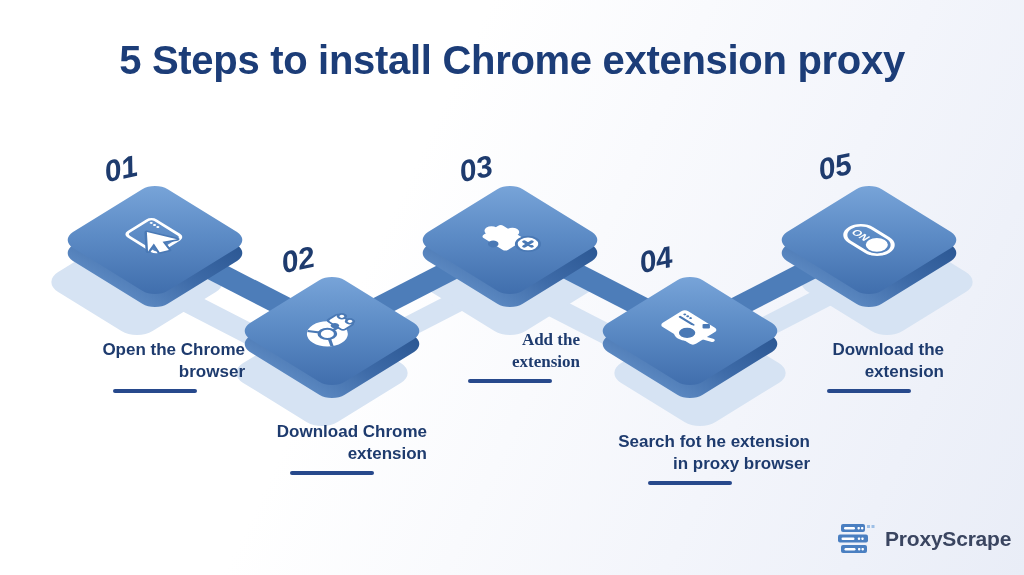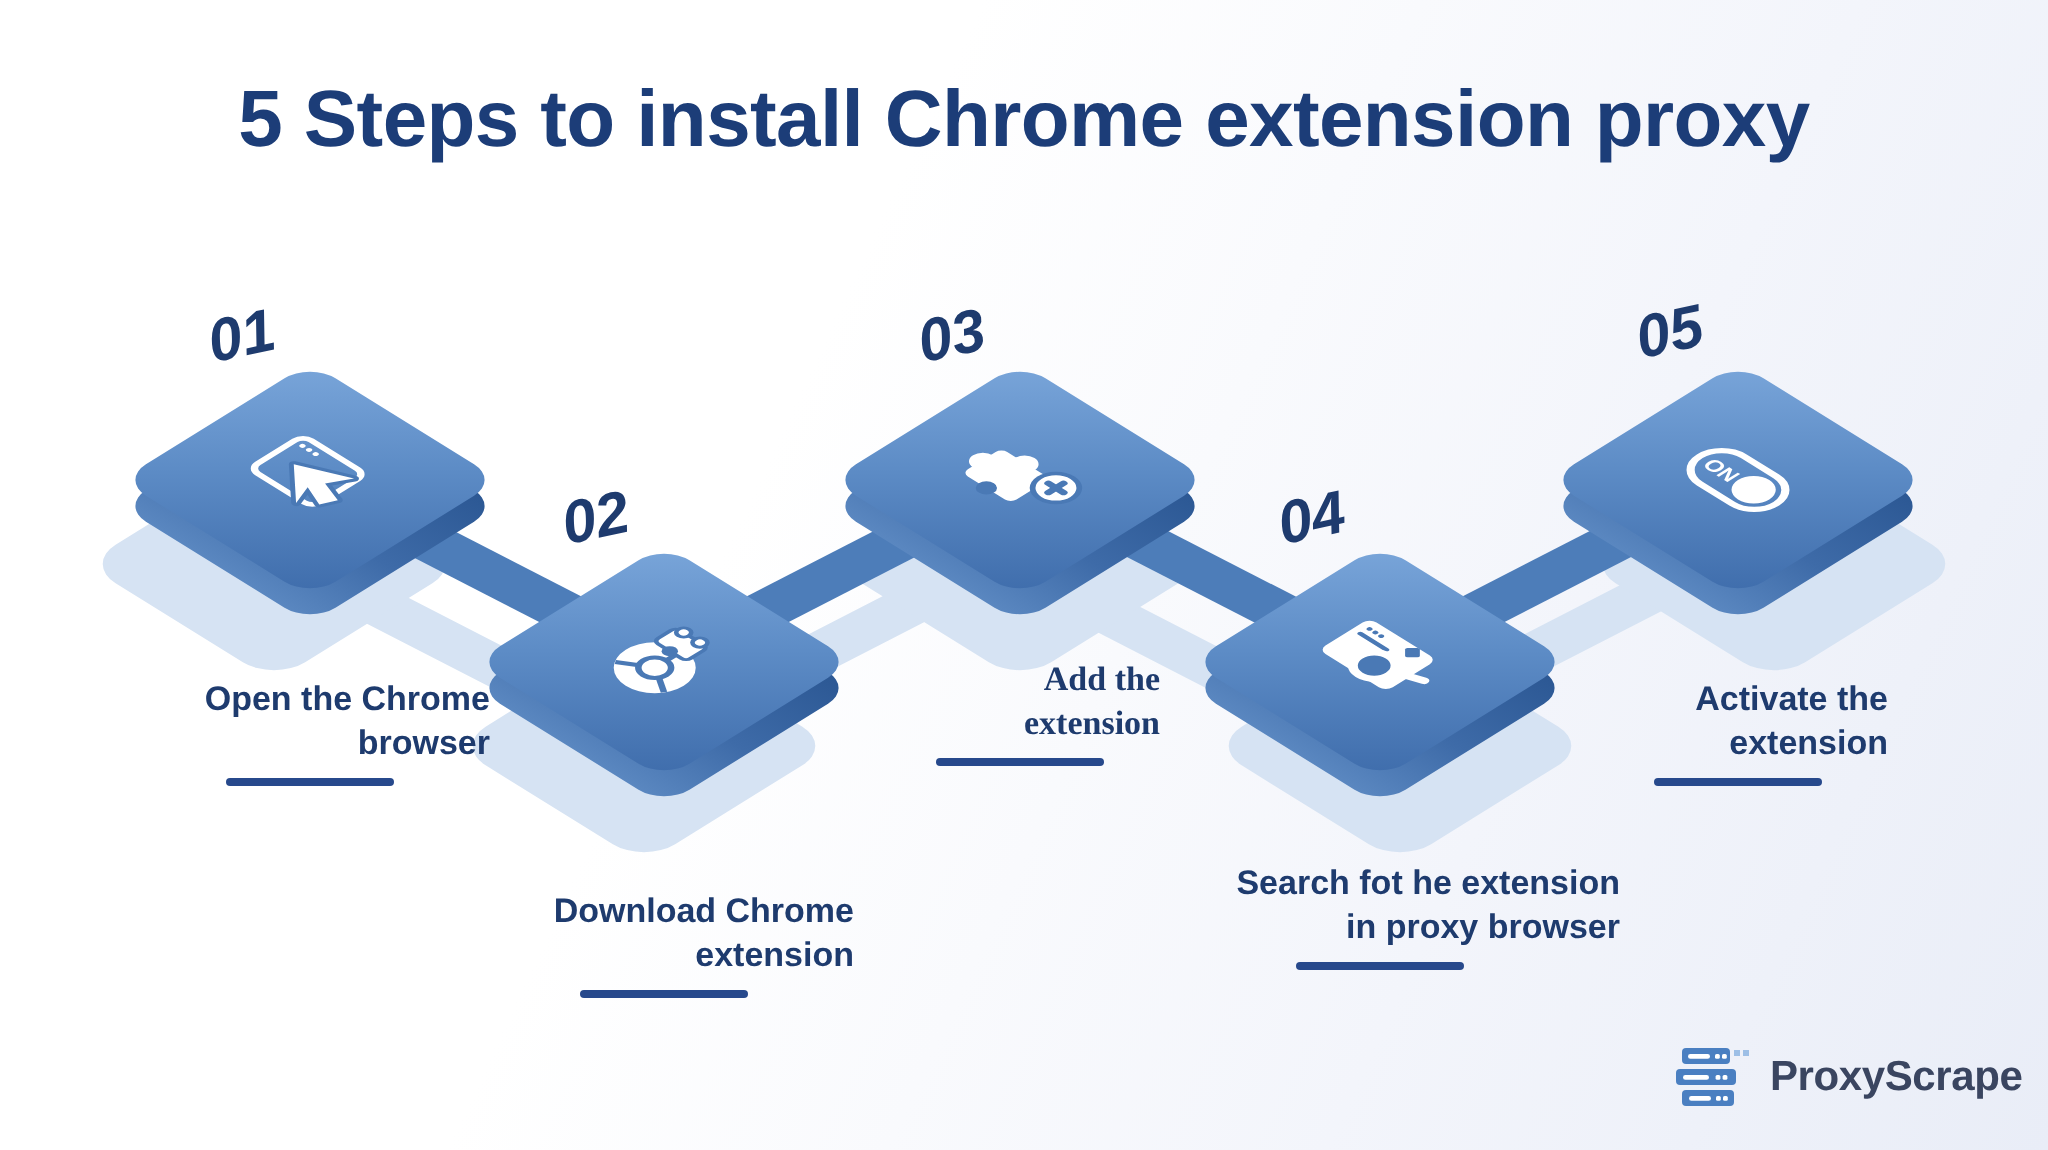--- a/index.html
+++ b/index.html
@@ -76,21 +76,21 @@
         <line x1="41.5" y1="63" x2="29" y2="71" stroke="#4a79b5" stroke-width="4"></line>
         <line x1="58.5" y1="63" x2="71" y2="71" stroke="#4a79b5" stroke-width="4"></line>
         <rect x="31" y="21" width="28" height="19" rx="4" fill="#ffffff" stroke="#4a79b5" stroke-width="3"></rect>
         <circle cx="38" cy="21" r="4.5" fill="#ffffff" stroke="#4a79b5" stroke-width="3"></circle>
         <circle cx="52" cy="21" r="4.5" fill="#ffffff" stroke="#4a79b5" stroke-width="3"></circle>
         <circle cx="45" cy="40" r="5" fill="#4a79b5"></circle>
       </svg>
     </div>
   </div>
   <div class="step-number" style="left:270px;top:243px;">02</div>
-  <div class="step-label" style="left:237px;top:424px;width:190px;">
+  <div class="step-label" style="left:237px;top:400px;width:190px;">
     <span>Download Chrome
 extension</span>
     <div class="underline"></div>
   </div>
 
   <div class="tile-group" style="left:443px;top:173px;">
     <div class="shape echo" style="left:0px;top:42px;"></div>
     <div class="shape side"></div>
     <div class="shape face">
       <svg viewBox="0 0 100 100">
@@ -140,21 +140,21 @@
     <div class="shape face">
       <svg viewBox="0 0 100 100">
         <rect x="17" y="31" width="66" height="38" rx="19" fill="none" stroke="#ffffff" stroke-width="5"></rect>
         <circle cx="63.5" cy="50" r="13.5" fill="#ffffff"></circle>
         <text x="36" y="56" text-anchor="middle" font-size="16" font-weight="bold" font-family="Liberation Sans, sans-serif" fill="#ffffff">ON</text>
       </svg>
     </div>
   </div>
   <div class="step-number" style="left:807px;top:150px;">05</div>
   <div class="step-label" style="left:794px;top:318px;width:150px;">
-    <span>Activate the
+    <span>Download the
 extension</span>
     <div class="underline"></div>
   </div>
 
   <div class="logo">
     <svg width="38" height="30" viewBox="0 0 38 30">
       <rect x="3" y="0" width="24" height="8" rx="2" fill="#4a7fc1"></rect>
       <rect x="6" y="3" width="11" height="2.4" rx="1.2" fill="#ffffff"></rect>
       <rect x="19.5" y="3" width="2.4" height="2.4" rx="0.8" fill="#ffffff"></rect>
       <rect x="23" y="3" width="2.4" height="2.4" rx="0.8" fill="#ffffff"></rect>

